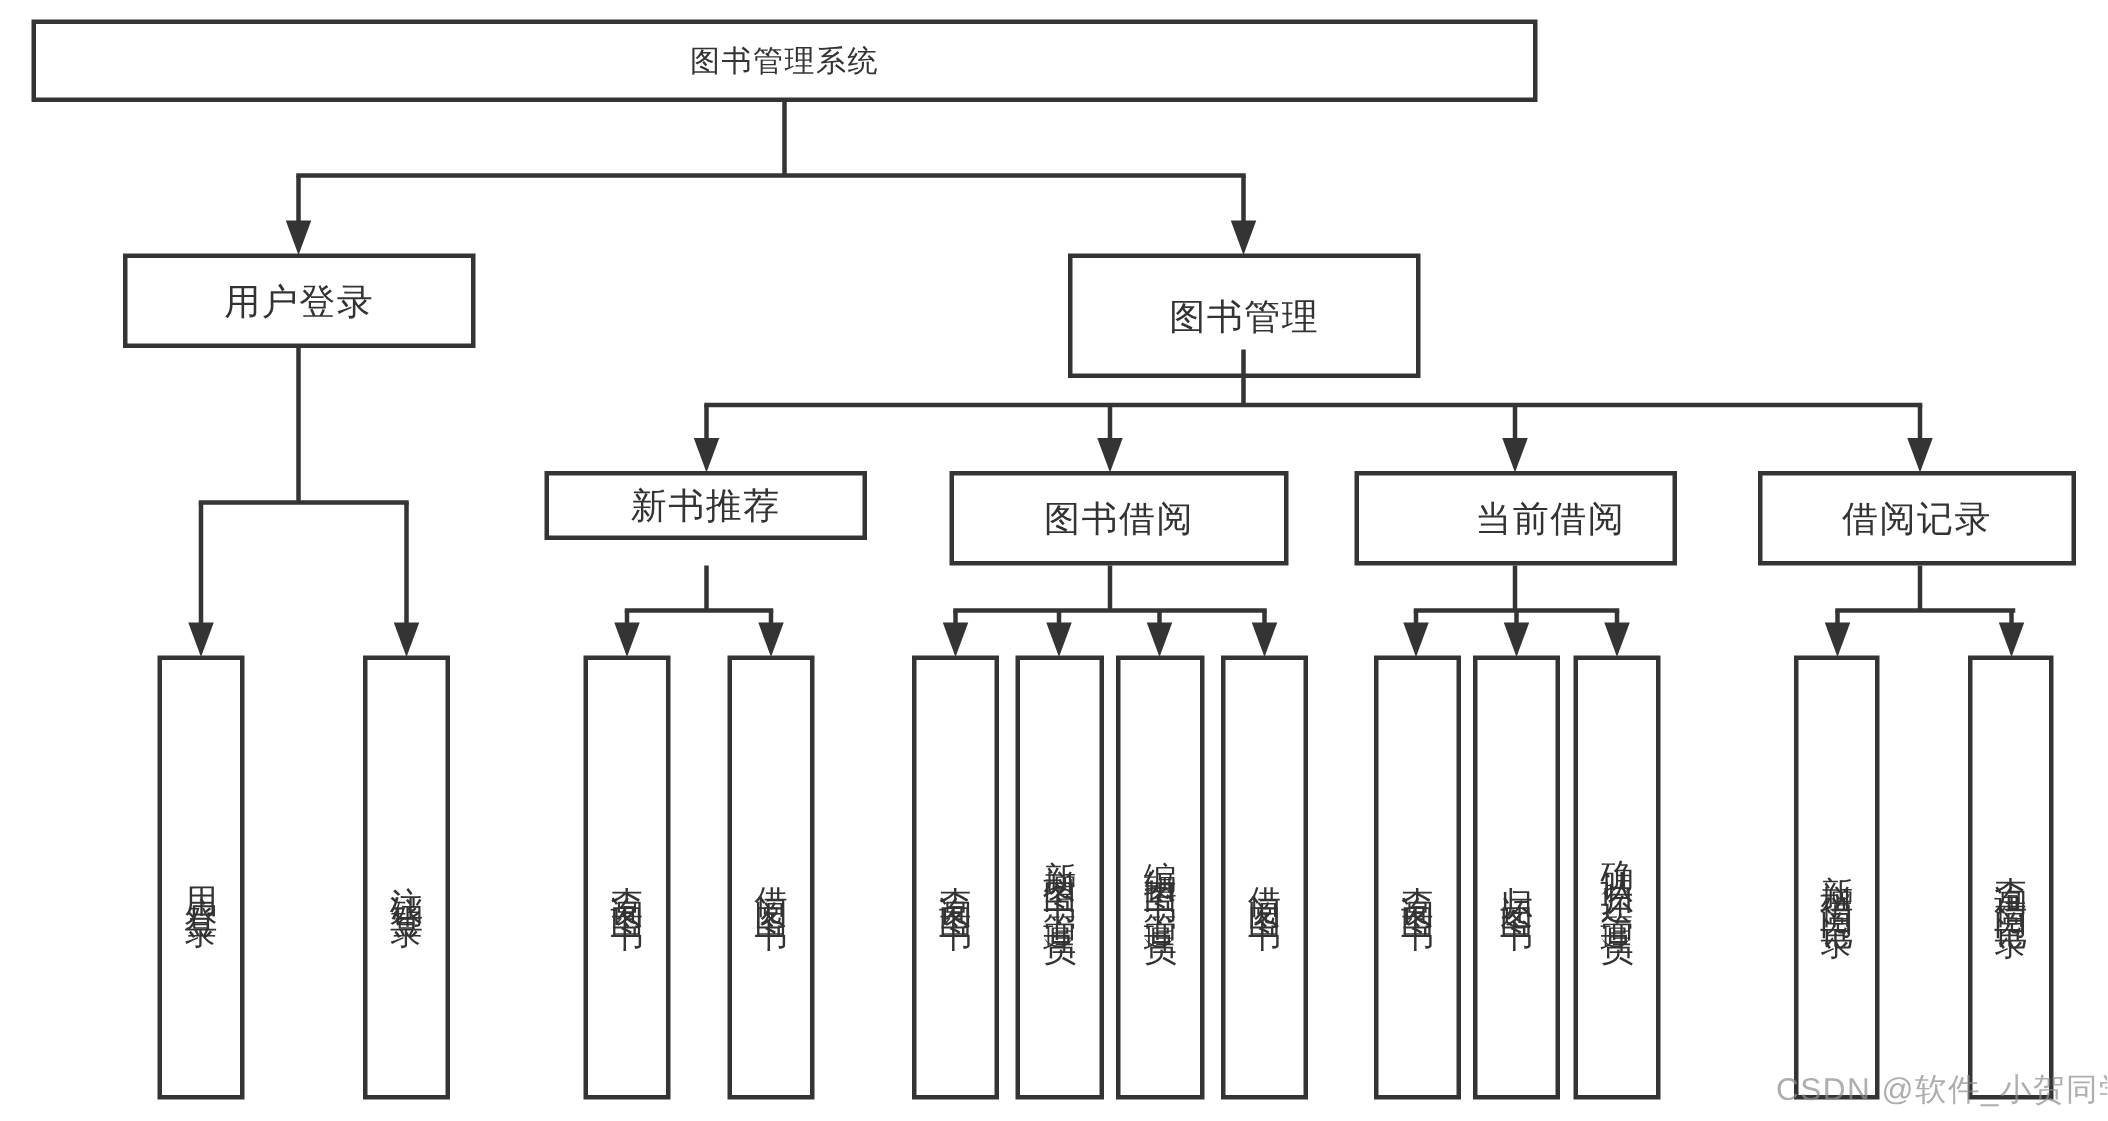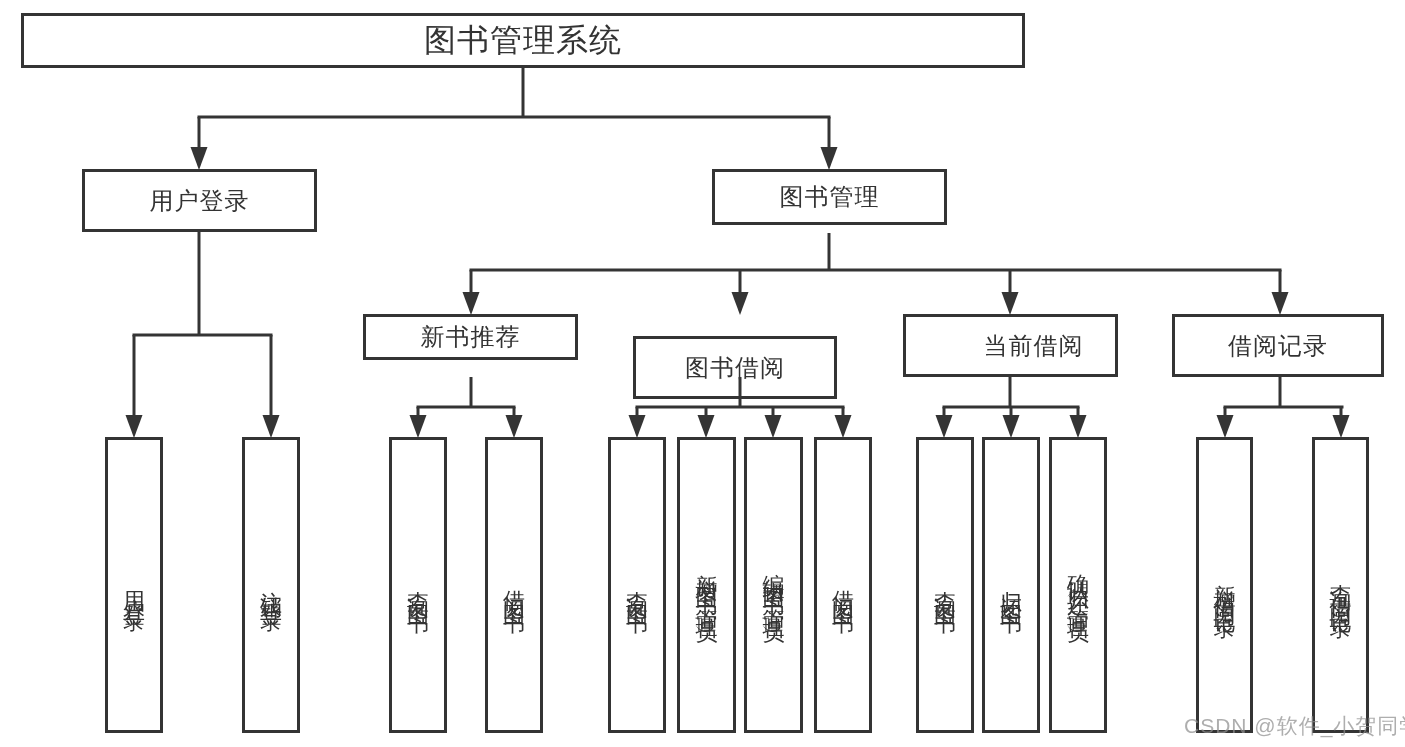--- a/index.html
+++ b/index.html
@@ -7,21 +7,21 @@
     position:relative;width:1405px;height:747px;background:#ffffff;
     font-family:"Liberation Sans","DejaVu Sans",sans-serif;color:#333;
     overflow:hidden;
   }
   .wires{position:absolute;left:0;top:0;width:1405px;height:747px;z-index:2;pointer-events:none;}
   .node{
     position:absolute;background:#fff;border:3px solid #343434;box-sizing:border-box;
     display:flex;align-items:center;justify-content:center;
     font-size:24px;letter-spacing:1px;white-space:nowrap;z-index:1;color:#333;
   }
-  .root{font-size:32px;}
+  .root{font-size:20px;}
   .leaf{
     writing-mode:vertical-rl;text-orientation:mixed;
     font-size:22px;letter-spacing:7px;line-height:1;
     padding-top:4px;
   }
   .watermark{
     position:absolute;left:1184px;top:712px;z-index:5;
     font-size:21px;letter-spacing:1px;color:#8f8f8f;opacity:.72;white-space:nowrap;
   }
 </style>
@@ -95,24 +95,24 @@
       <use href="#ah" transform="translate(1011,438)"></use>
       <use href="#ah" transform="translate(1078,438)"></use>
       <use href="#ah" transform="translate(1225,438)"></use>
       <use href="#ah" transform="translate(1341,438)"></use>
     </g>
   </svg>
 
   <div class="node root" style="left:21px;top:13px;width:1004px;height:55px;">图书管理系统</div>
 
   <div class="node" style="left:82px;top:169px;width:235px;height:63px;">用户登录</div>
-  <div class="node" style="left:712px;top:169px;width:235px;height:56px;">图书管理</div>
+  <div class="node" style="left:712px;top:169px;width:235px;height:83px;">图书管理</div>
 
   <div class="node" style="left:363px;top:314px;width:215px;height:46px;">新书推荐</div>
-  <div class="node" style="left:633px;top:314px;width:204px;height:63px;margin-top:22px;">图书借阅</div>
+  <div class="node" style="left:633px;top:314px;width:226px;height:63px;">图书借阅</div>
   <div class="node" style="left:903px;top:314px;width:215px;height:63px;padding-left:46px;">当前借阅</div>
   <div class="node" style="left:1172px;top:314px;width:212px;height:63px;">借阅记录</div>
 
   <div class="node leaf" style="left:105px;top:437px;width:58px;height:296px;">用户登录</div>
   <div class="node leaf" style="left:242px;top:437px;width:58px;height:296px;">注销登录</div>
 
   <div class="node leaf" style="left:389px;top:437px;width:58px;height:296px;">查询图书</div>
   <div class="node leaf" style="left:485px;top:437px;width:58px;height:296px;">借阅图书</div>
 
   <div class="node leaf" style="left:608px;top:437px;width:58px;height:296px;">查询图书</div>

